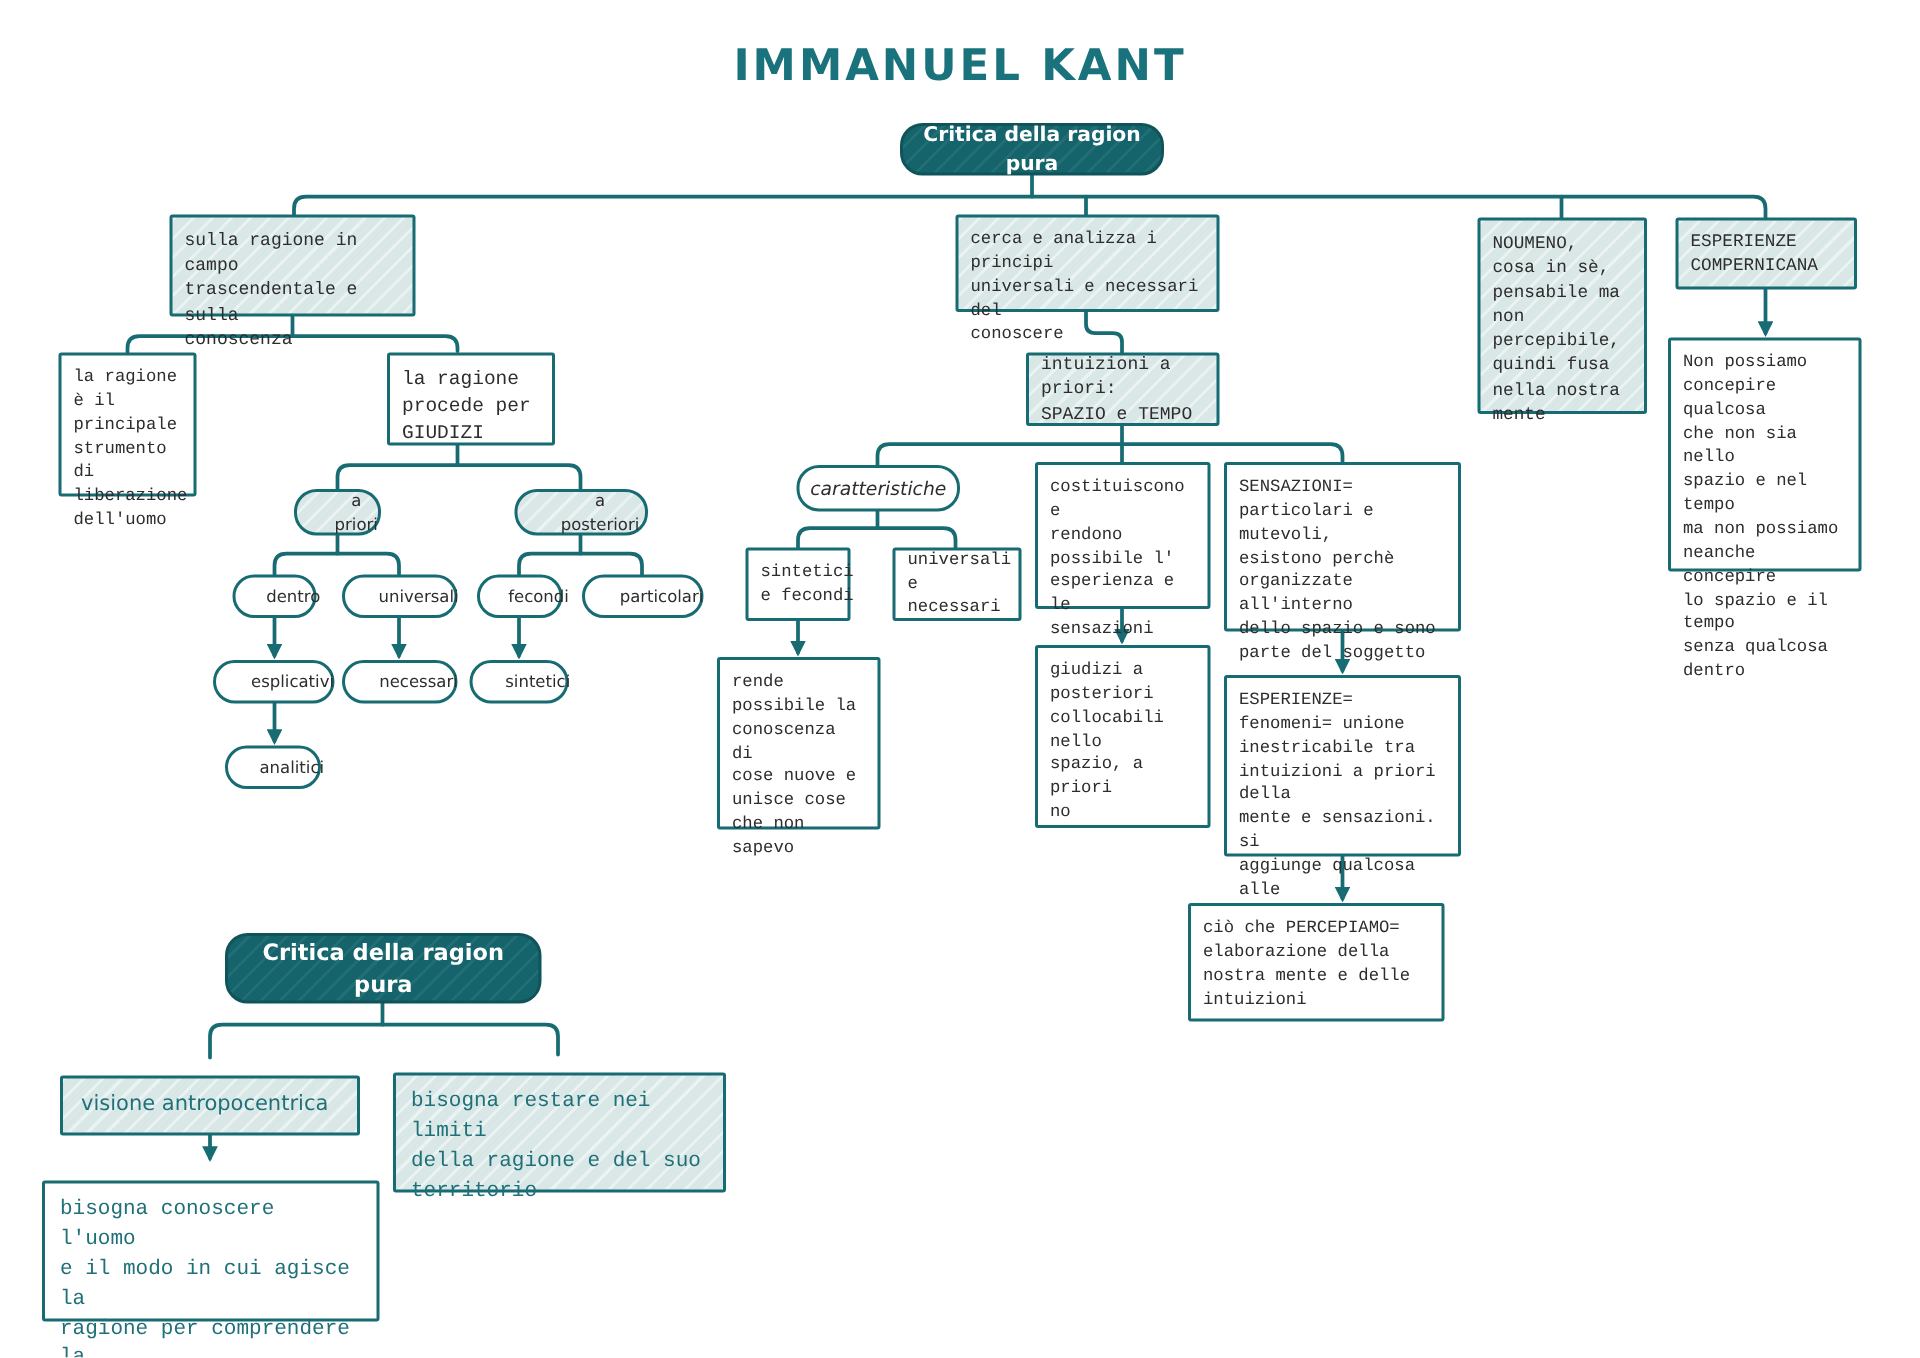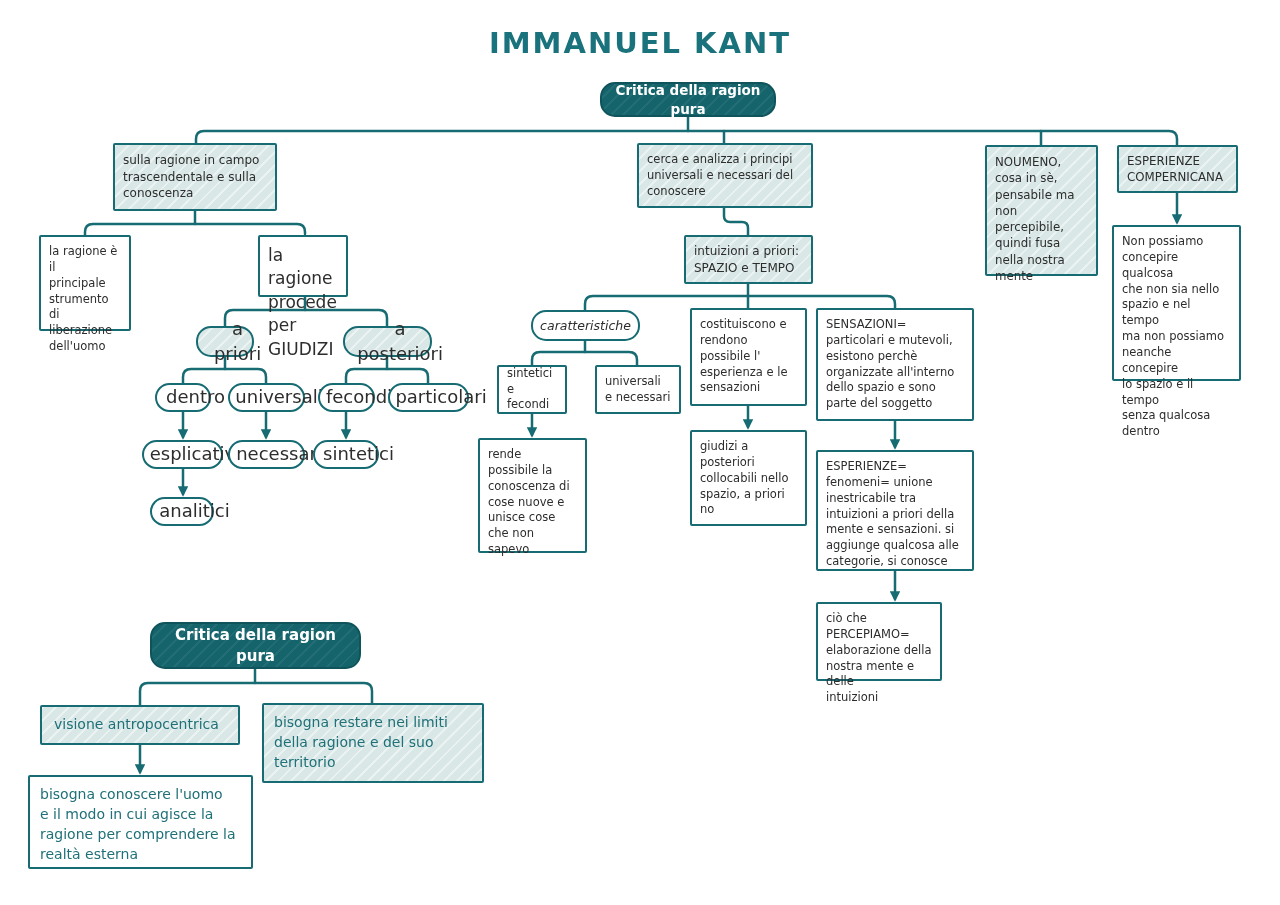--- a/index.html
+++ b/index.html
@@ -10,35 +10,35 @@
   #wires{position:absolute;left:0;top:0;width:1280px;height:905px;}
   .title{
     position:absolute;top:26px;left:0;width:1280px;text-align:center;
     font-size:29px;font-weight:bold;letter-spacing:2px;color:#1a737c;
   }
   .box{
     position:absolute;box-sizing:border-box;border:2.5px solid #176b72;
     border-radius:2px;background:#ffffff;color:#2d2d2d;
     font-size:11.5px;line-height:1.38;padding:7px 8px;
   }
-  .pre{white-space:pre-line;}
+  .pre{white-space:pre-line;font-family:Liberation Mono, monospace;}
   .light{
     background-color:#d9e8e7;
     background-image:repeating-linear-gradient(135deg,rgba(255,255,255,.45) 0 2px,rgba(255,255,255,0) 2px 9px);
   }
   .dark{
     background-color:#15646c;
     background-image:repeating-linear-gradient(135deg,rgba(255,255,255,.06) 0 2px,rgba(255,255,255,0) 2px 9px);
     color:#ffffff;font-weight:bold;border-color:#0f545b;
   }
   .ctr{display:flex;align-items:center;justify-content:center;text-align:center;padding:2px 4px;border-radius:15px;}
   .vctr{display:flex;align-items:center;justify-content:flex-start;text-align:left;}
-  .lbl{font-size:18px;padding-left:29px;}
+  .lbl{font-size:11px;padding-left:29px;}
   .italic{font-style:italic;font-size:12.5px;}
-  .teal{color:#1f7078;font-size:14px;line-height:1.42;}
+  .teal{color:#1f7078;font-size:14px;line-height:1.42;margin-top:12px;}
   .root1{font-size:13.5px;}
   .root2{font-size:15px;}
 </style>
 </head>
 <body>
 
 <div id="canvas">
 
   <svg id="wires" viewBox="0 0 1280 905" xmlns="http://www.w3.org/2000/svg">
     <defs>
@@ -90,21 +90,21 @@
   <div class="box dark ctr root1" style="left:600px;top:82px;width:176px;height:35px">Critica della ragion pura</div>
 
   <div class="box light pre" style="left:113px;top:143px;width:164px;height:68px;font-size:12px">sulla ragione in campo
 trascendentale e sulla
 conoscenza</div>
   <div class="box pre" style="left:39px;top:235px;width:92px;height:96px;font-size:11.5px">la ragione è il
 principale
 strumento di
 liberazione
 dell'uomo</div>
-  <div class="box pre" style="left:258px;top:235px;width:90px;height:62px;font-size:17px">la ragione
+  <div class="box pre" style="left:258px;top:235px;width:112px;height:62px;font-size:13px">la ragione
 procede per
 GIUDIZI</div>
   <div class="box light ctr lbl" style="left:196px;top:326px;width:58px;height:31px">a priori</div>
   <div class="box light ctr lbl" style="left:343px;top:326px;width:89px;height:31px">a posteriori</div>
   <div class="box ctr lbl" style="left:155px;top:383px;width:56px;height:29px">dentro</div>
   <div class="box ctr lbl" style="left:228px;top:383px;width:77px;height:29px">universali</div>
   <div class="box ctr lbl" style="left:318px;top:383px;width:57px;height:29px">fecondi</div>
   <div class="box ctr lbl" style="left:388px;top:383px;width:81px;height:29px">particolari</div>
   <div class="box ctr lbl" style="left:142px;top:440px;width:81px;height:29px">esplicativi</div>
   <div class="box ctr lbl" style="left:228px;top:440px;width:77px;height:29px">necessari</div>
@@ -125,39 +125,39 @@
 possibile la
 conoscenza di
 cose nuove e
 unisce cose
 che non sapevo</div>
   <div class="box pre" style="left:690px;top:308px;width:117px;height:98px">costituiscono e
 rendono
 possibile l'
 esperienza e le
 sensazioni</div>
-  <div class="box pre" style="left:690px;top:430px;width:117px;height:96px">giudizi a
+  <div class="box pre" style="left:690px;top:430px;width:117px;height:122px">giudizi a
 posteriori
 collocabili nello
 spazio, a priori
 no</div>
   <div class="box pre" style="left:816px;top:308px;width:158px;height:113px">SENSAZIONI=
 particolari e mutevoli,
 esistono perchè
 organizzate all'interno
 dello spazio e sono
 parte del soggetto</div>
   <div class="box pre" style="left:816px;top:450px;width:158px;height:121px">ESPERIENZE=
 fenomeni= unione
 inestricabile tra
 intuizioni a priori della
 mente e sensazioni. si
 aggiunge qualcosa alle
 categorie, si conosce</div>
-  <div class="box pre" style="left:816px;top:602px;width:126px;height:79px">ciò che PERCEPIAMO=
+  <div class="box pre" style="left:792px;top:602px;width:171px;height:79px">ciò che PERCEPIAMO=
 elaborazione della
 nostra mente e delle
 intuizioni</div>
 
   <div class="box light pre" style="left:985px;top:145px;width:113px;height:131px;font-size:11.8px">NOUMENO,
 cosa in sè,
 pensabile ma
 non percepibile,
 quindi fusa
 nella nostra

